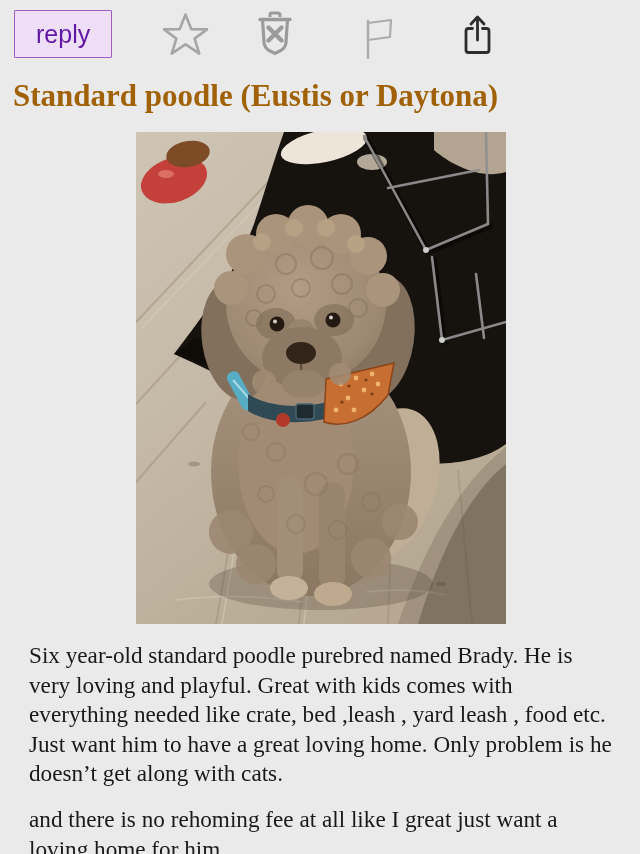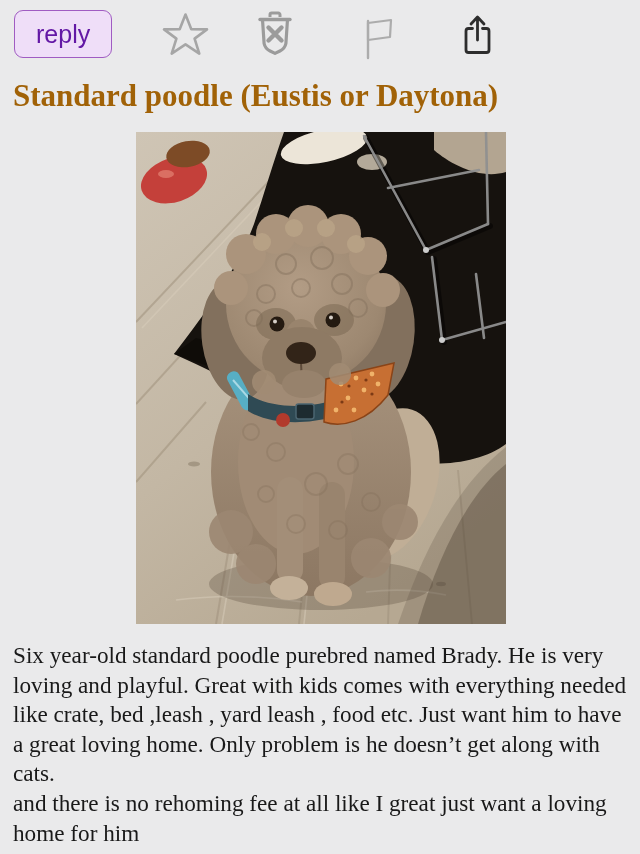--- a/index.html
+++ b/index.html
@@ -18,21 +18,21 @@
     display: flex;
     align-items: center;
     height: 68px;
     padding: 0 14px;
   }
   .reply-button {
     height: 48px;
     padding: 0 21px;
     background: #efdef8;
     border: 1.6px solid #a05cc2;
-    border-radius: 9px;
+    border-radius: 1px;
     color: #6318a5;
     font-family: "Liberation Sans", sans-serif;
     font-size: 25px;
     line-height: 44px;
     cursor: pointer;
   }
   .tb-icon { display: block; }
   .icon-star  { margin-left: 50px; }
   .icon-trash { margin-left: 44px; }
   .icon-flag  { margin-left: 64px; position: relative; top: 4px; }
@@ -59,21 +59,21 @@
   .photo svg { display: block; }
   .description {
     position: relative;
     z-index: 2;
     margin: 17px 9px 0 13px;
     font-family: "Liberation Serif", serif;
     font-size: 23.2px;
     line-height: 29.6px;
     color: #191919;
   }
-  .description p { margin: 0; }
+  .description p { margin: 16px; }
 </style>
 </head>
 <body>
 
 <div class="page">
 
   <div class="toolbar">
     <button class="reply-button">reply</button>
 
     <svg class="tb-icon icon-star" width="47" height="45" viewBox="0 0 47 45">

